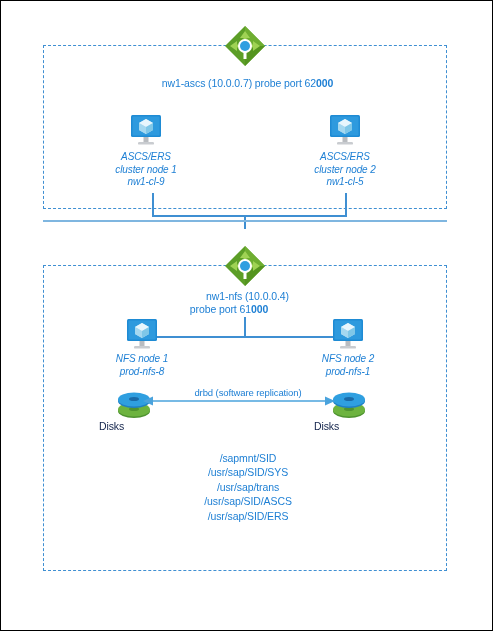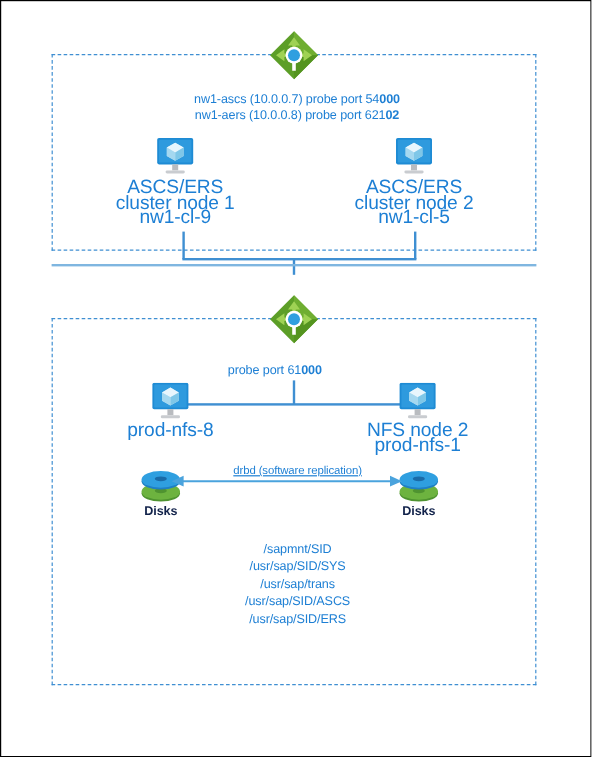--- a/index.html
+++ b/index.html
@@ -45,32 +45,33 @@
     font-size: 10.5px;
     line-height: 13px;
     text-align: center;
     white-space: nowrap;
     letter-spacing: -0.1px;
   }
   .txt b { font-weight: bold; margin-top: 12px; }
   .node-label {
     position: absolute;
     color: #1d7fd4;
-    font-size: 16px;
+    font-size: 10px;
     line-height: 12.5px;
     text-align: center;
     width: 130px;
     letter-spacing: -0.1px;
+    font-style: italic;
   }
   .disks-label {
     position: absolute;
     color: #11224a;
     font-size: 10.5px;
-    font-weight: bold;
-    text-align: center;
+    font-weight: normal;
+    text-align: left;
     width: 70px;
     letter-spacing: -0.1px;
   }
   .paths {
     position: absolute;
     color: #1d7fd4;
     font-size: 10.5px;
     line-height: 14.4px;
     text-align: center;
     width: 200px;
@@ -111,24 +112,21 @@
         <polygon points="36,21 29,26 29,22.5 23,22.5 23,19.5 29,19.5 29,16"></polygon>
         <polygon points="6,21 13,16 13,19.5 19,19.5 19,22.5 13,22.5 13,26"></polygon>
       </g>
       <path d="M21,24 C23,24 24,26 22.5,28 L22.5,34 L19.5,34 L19.5,28 C18,26 19,24 21,24 Z" fill="#ffffff"></path>
       <circle cx="21" cy="21" r="7" fill="#ffffff"></circle>
       <circle cx="21" cy="21" r="5" fill="#2f9fe0"></circle>
     </svg>
   </div>
 
   <div class="txt" style="left:0px; top:76px; width:493px;">
-    <span>nw1-ascs (10.0.0.7) probe port 54</span><b>000</b>
-  </div>
-  <div class="txt" style="left:0px; top:89px; width:493px;">
-    <span>nw1-aers (10.0.0.8) probe port 621</span><b>02</b>
+    <span>nw1-ascs (10.0.0.7) probe port 62</span><b>000</b>
   </div>
 
   <div class="icon vm-icon" style="left:128px; top:114px;">
     <svg viewBox="0 0 34 32" width="34" height="32" aria-hidden="true">
       <rect x="2" y="0" width="30" height="22" rx="1.5" fill="#1e8bd4"></rect>
       <rect x="3.5" y="1.5" width="27" height="19" rx="1" fill="#2e9ade"></rect>
       <g>
         <polygon points="17,4 24,8 24,15 17,19 10,15 10,8" fill="#bfe3f5"></polygon>
         <polygon points="17,4 24,8 17,12 10,8" fill="#e8f6fd"></polygon>
         <polygon points="17,12 24,8 24,15 17,19" fill="#7fc7e8"></polygon>
@@ -182,20 +180,23 @@
         <polygon points="21,6 26,13 22.5,13 22.5,19 19.5,19 19.5,13 16,13"></polygon>
         <polygon points="36,21 29,26 29,22.5 23,22.5 23,19.5 29,19.5 29,16"></polygon>
         <polygon points="6,21 13,16 13,19.5 19,19.5 19,22.5 13,22.5 13,26"></polygon>
       </g>
       <path d="M21,24 C23,24 24,26 22.5,28 L22.5,34 L19.5,34 L19.5,28 C18,26 19,24 21,24 Z" fill="#ffffff"></path>
       <circle cx="21" cy="21" r="7" fill="#ffffff"></circle>
       <circle cx="21" cy="21" r="5" fill="#2f9fe0"></circle>
     </svg>
   </div>
 
+  <div class="txt" style="left:0px; top:289px; width:493px;">
+    <span>nw1-nfs (10.0.0.4)</span><b></b>
+  </div>
   <div class="txt" style="left:0px; top:302px; width:456px;">
     <span>probe port 61</span><b>000</b>
   </div>
 
   <div class="line line-v" style="left:243px; top:316px; height:20px;"></div>
   <div class="line line-h" style="left:147px; top:335px; width:200px;"></div>
 
   <div class="icon vm-icon" style="left:124px; top:318px;">
     <svg viewBox="0 0 34 32" width="34" height="32" aria-hidden="true">
       <rect x="2" y="0" width="30" height="22" rx="1.5" fill="#1e8bd4"></rect>
@@ -204,20 +205,21 @@
         <polygon points="17,4 24,8 24,15 17,19 10,15 10,8" fill="#bfe3f5"></polygon>
         <polygon points="17,4 24,8 17,12 10,8" fill="#e8f6fd"></polygon>
         <polygon points="17,12 24,8 24,15 17,19" fill="#7fc7e8"></polygon>
         <polygon points="17,12 10,8 10,15 17,19" fill="#a5d8f0"></polygon>
       </g>
       <rect x="14.5" y="22" width="5" height="5" fill="#b9bcc0"></rect>
       <rect x="9" y="27" width="16" height="2.6" rx="1.2" fill="#c9ccd0"></rect>
     </svg>
   </div>
   <div class="node-label" style="left:76px; top:352px;">
+    <div>NFS node 1</div>
     <div>prod-nfs-8</div>
   </div>
 
   <div class="icon vm-icon" style="left:330px; top:318px;">
     <svg viewBox="0 0 34 32" width="34" height="32" aria-hidden="true">
       <rect x="2" y="0" width="30" height="22" rx="1.5" fill="#1e8bd4"></rect>
       <rect x="3.5" y="1.5" width="27" height="19" rx="1" fill="#2e9ade"></rect>
       <g>
         <polygon points="17,4 24,8 24,15 17,19 10,15 10,8" fill="#bfe3f5"></polygon>
         <polygon points="17,4 24,8 17,12 10,8" fill="#e8f6fd"></polygon>
@@ -257,21 +259,21 @@
   </div>
   <div class="disks-label" style="left:313px; top:419px;">Disks</div>
 
   <div class="icon" style="left:140px; top:392px;">
     <svg viewBox="0 0 196 16" width="196" height="16" aria-hidden="true">
       <line x1="10" y1="8" x2="186" y2="8" stroke="#4aa3dd" stroke-width="1.6"></line>
       <polygon points="2,8 12,3.5 12,12.5" fill="#4aa3dd"></polygon>
       <polygon points="194,8 184,3.5 184,12.5" fill="#4aa3dd"></polygon>
     </svg>
   </div>
-  <div class="drbd-label" style="left:137px; top:386px;text-decoration:underline;">drbd (software replication)</div>
+  <div class="drbd-label" style="left:137px; top:386px;">drbd (software replication)</div>
 
   <div class="paths" style="left:147px; top:450px;">
     <div>/sapmnt/SID</div>
     <div>/usr/sap/SID/SYS</div>
     <div>/usr/sap/trans</div>
     <div>/usr/sap/SID/ASCS</div>
     <div>/usr/sap/SID/ERS</div>
   </div>
 
 </div>

